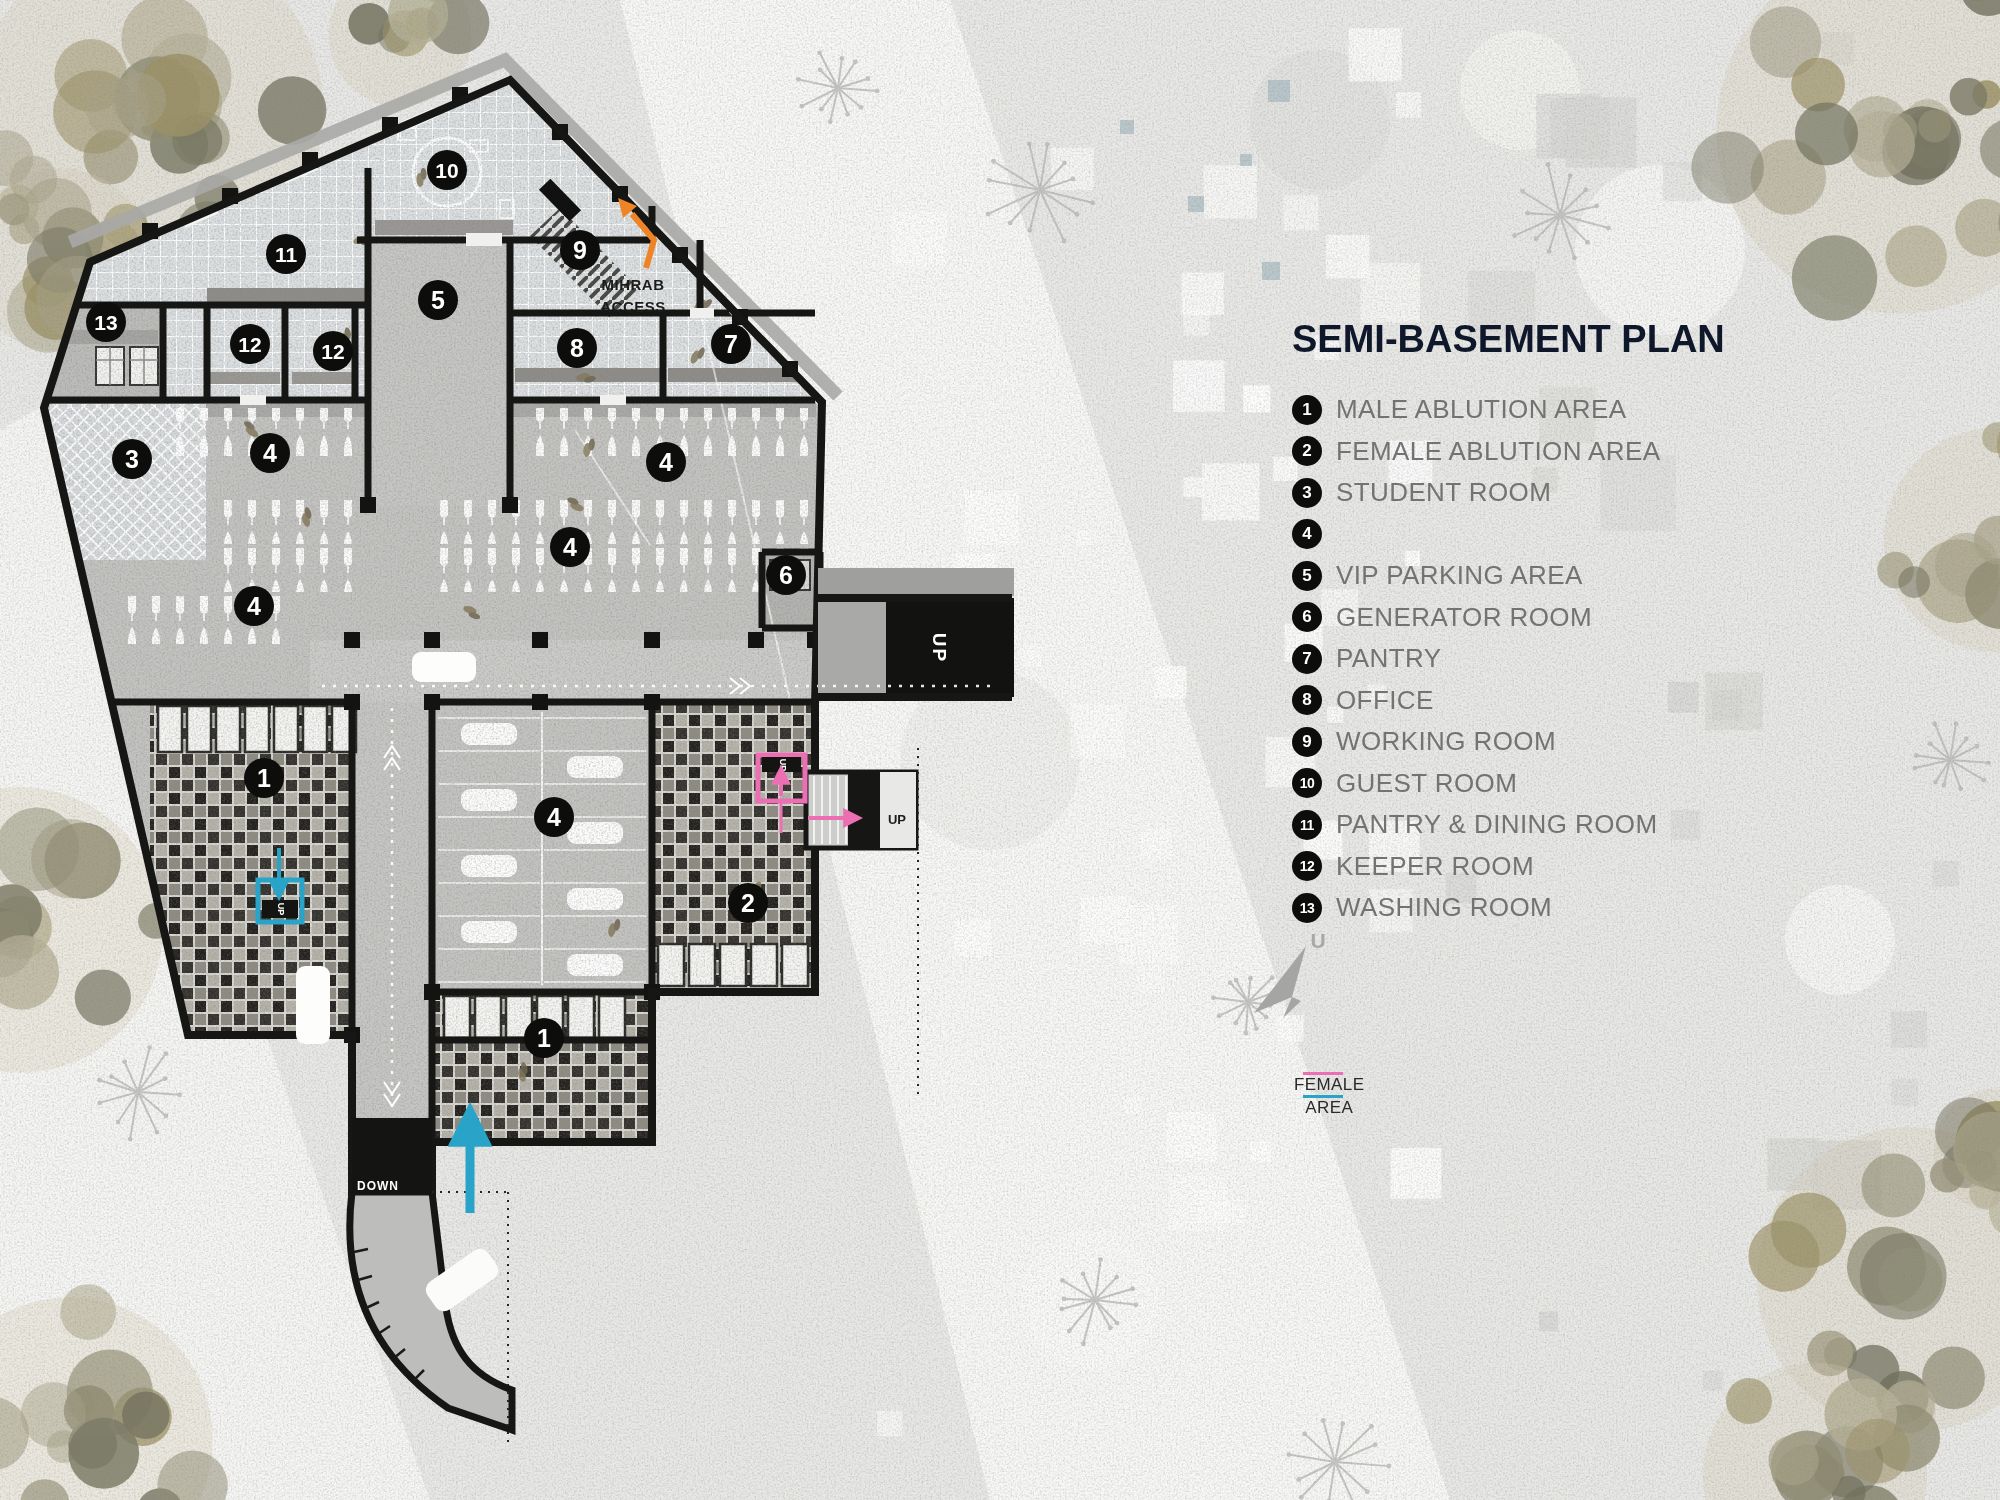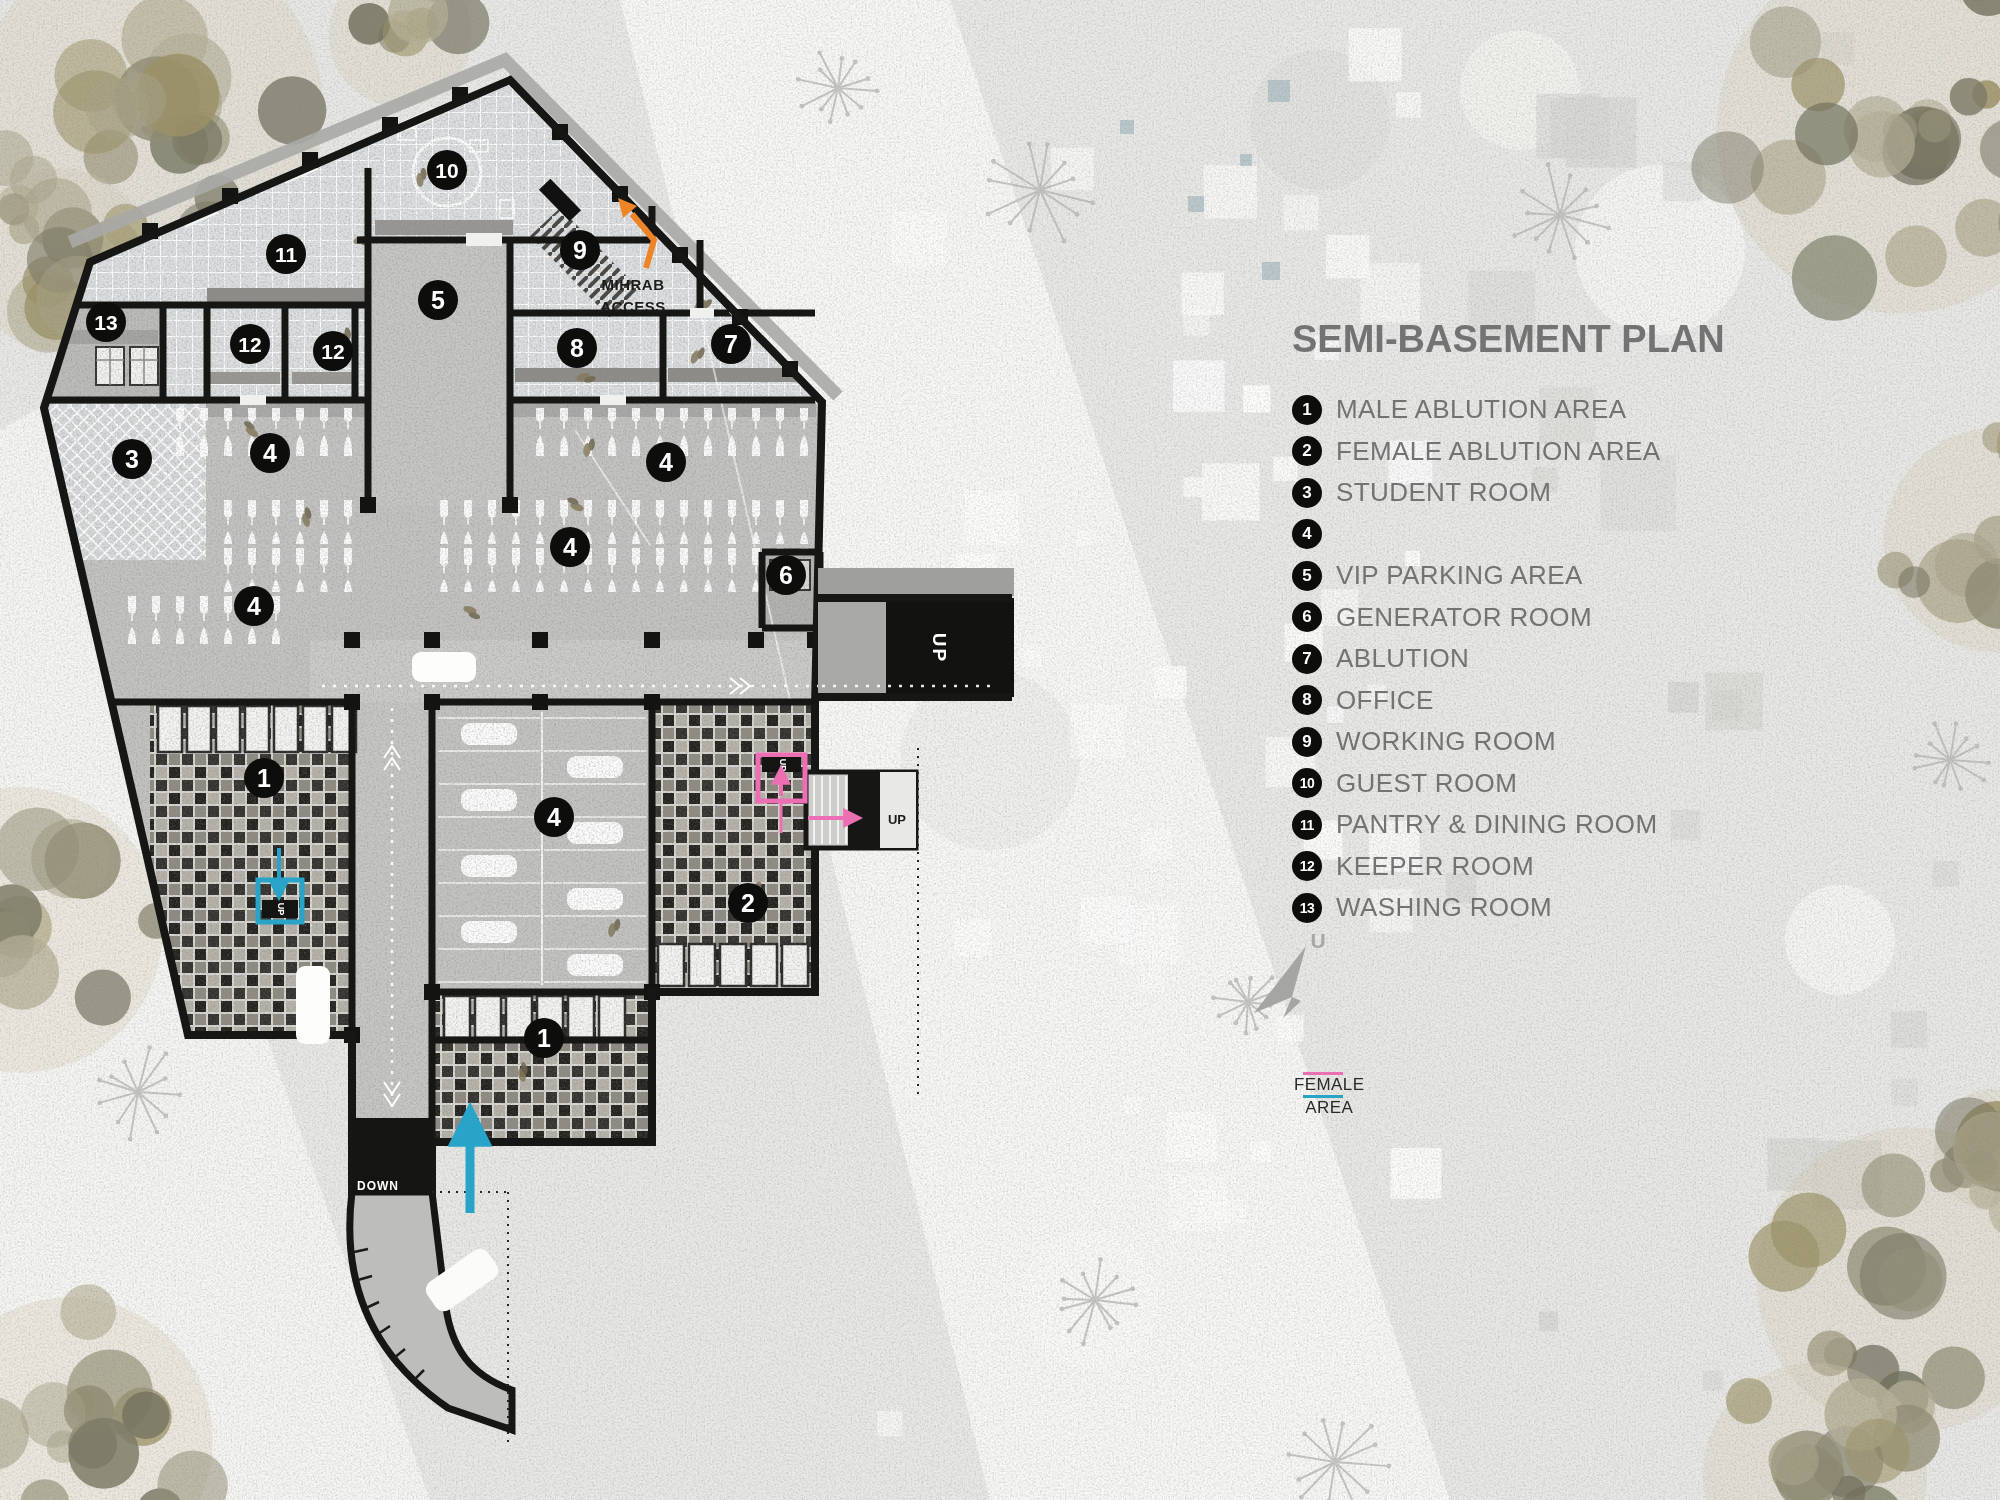--- a/index.html
+++ b/index.html
@@ -8,21 +8,21 @@
   #scene{position:absolute;left:0;top:0;}
   
   .female-stroke{stroke:var(--female);}
   .male-stroke{stroke:var(--male);}
   .orange-stroke{stroke:var(--orange);}
   .mh-female{fill:var(--female);}
   .mh-male{fill:var(--male);}
   .mh-orange{fill:var(--orange);}
 
   #legend{position:absolute;left:1292px;top:318px;width:560px;color:#1d1d1b;}
-  #legend h1{margin:0 0 28px 0;font-size:38px;font-weight:700;letter-spacing:0px;color:#737373;}
+  #legend h1{margin:0 0 28px 0;font-size:38px;font-weight:700;letter-spacing:0px;color:#0f172a;}
   #legend ol{list-style:none;margin:0;padding:0;}
   #legend li{display:flex;align-items:center;height:41.5px;}
   .bullet{flex:0 0 auto;width:30px;height:30px;border-radius:50%;background:#0d0d0b;color:#fff;
           display:flex;align-items:center;justify-content:center;font-weight:700;font-size:17px;margin-right:14px;}
   .bullet.two{font-size:14px;letter-spacing:-0.5px;}
   .leg-label{font-size:26px;font-weight:400;letter-spacing:0.4px;color:#737373;white-space:nowrap;}
 
   #gender{position:absolute;left:1294px;top:1072px;}
   .gen-row{display:flex;align-items:center;height:23px;flex-direction:column;}
   .swatch{width:40px;height:15px;margin-right:12px;}
@@ -939,21 +939,21 @@
         <li>
           <span class="bullet">5</span>
           <span class="leg-label">VIP PARKING AREA</span>
         </li>
         <li>
           <span class="bullet">6</span>
           <span class="leg-label">GENERATOR ROOM</span>
         </li>
         <li>
           <span class="bullet">7</span>
-          <span class="leg-label">ABLUTION</span>
+          <span class="leg-label">PANTRY</span>
         </li>
         <li>
           <span class="bullet">8</span>
           <span class="leg-label">OFFICE</span>
         </li>
         <li>
           <span class="bullet">9</span>
           <span class="leg-label">WORKING ROOM</span>
         </li>
         <li>

